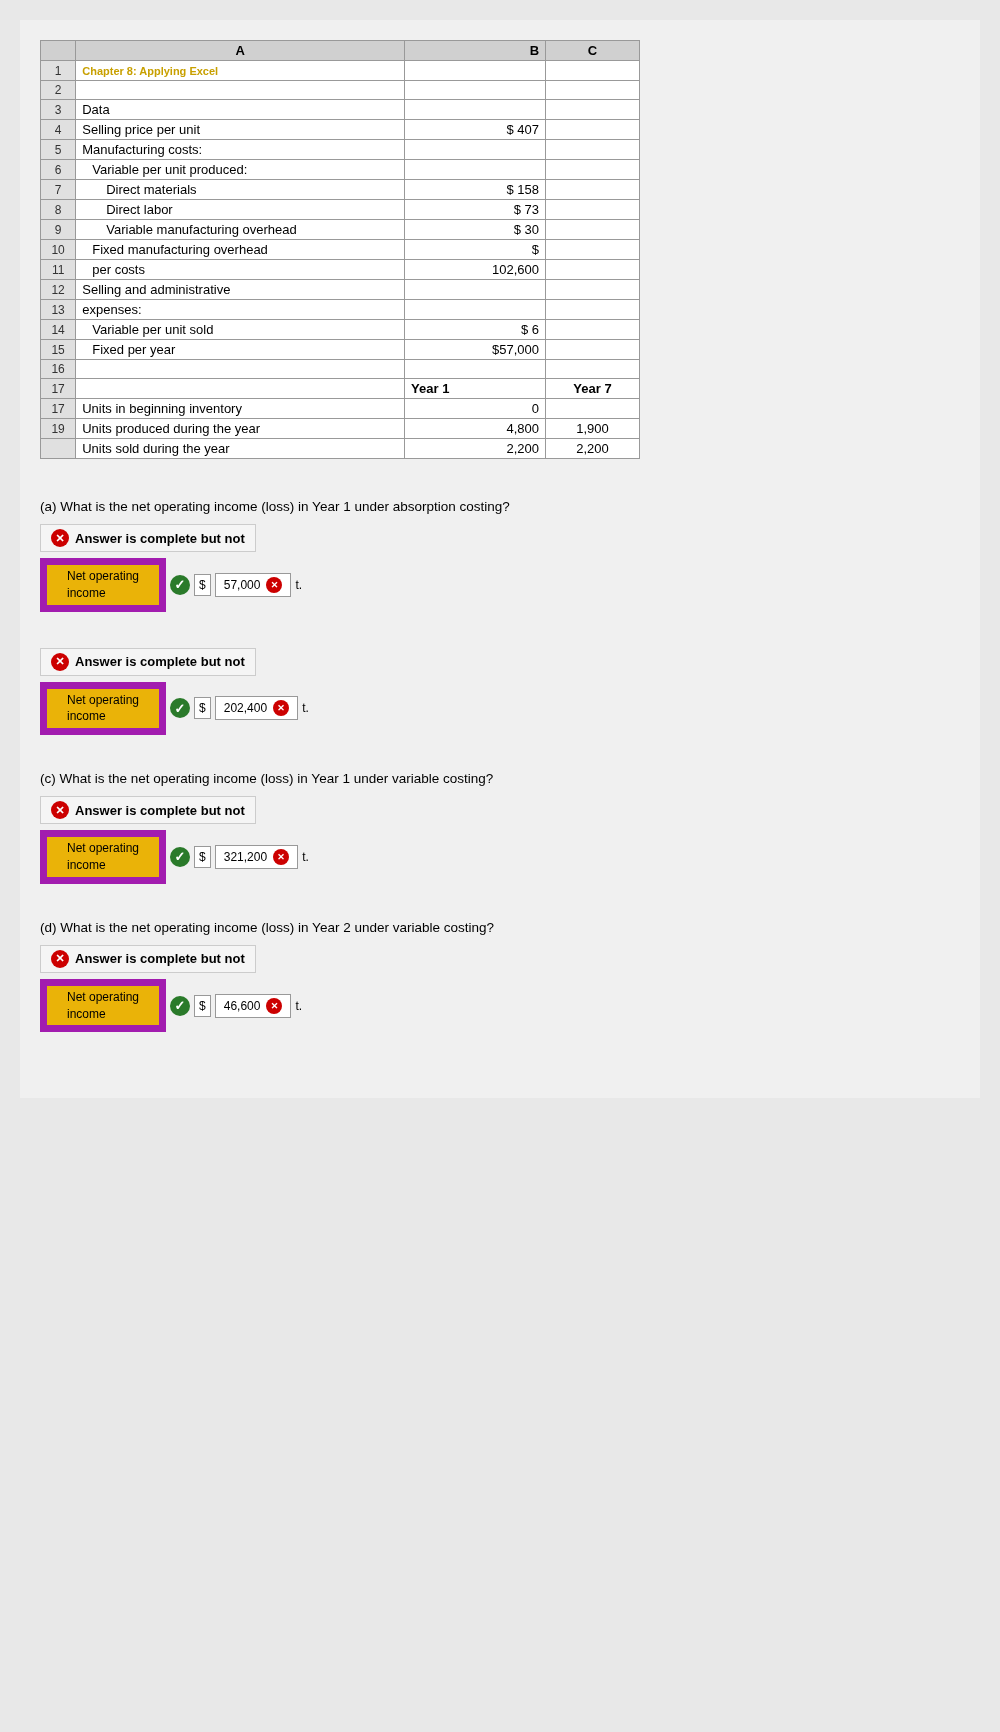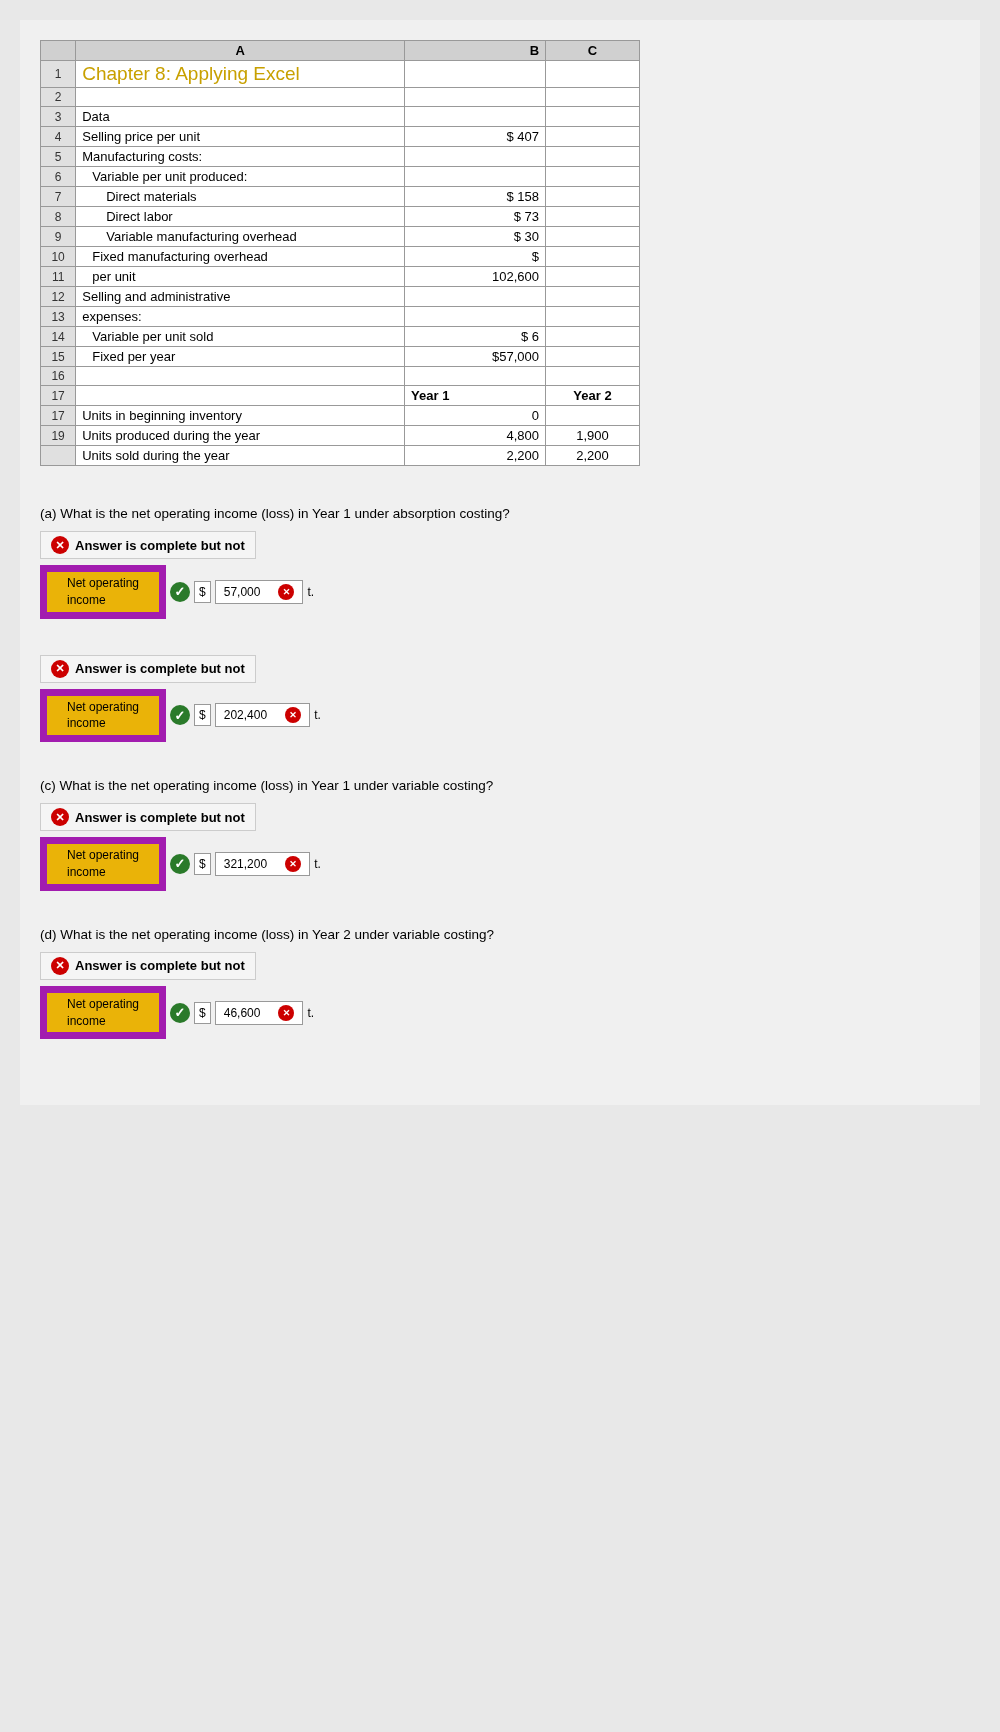--- a/index.html
+++ b/index.html
@@ -60,22 +60,22 @@
       text-align: right;
     }
 
     table.spreadsheet .col-c {
       width: 80px;
       text-align: center;
     }
 
     .chapter-title {
       color: #c8a000;
-      font-weight: normal;
-      font-size: 19px;
+      font-weight: bold;
+      font-size: 11px;
     }
 
     .indent-1 { padding-left: 16px !important; }
     .indent-2 { padding-left: 30px !important; }
 
     
     .questions-section {
       margin-top: 20px;
       padding: 10px 0;
     }
@@ -158,21 +158,21 @@
       font-size: 12px;
     }
 
     .value-cell {
       border: 1px solid #999;
       padding: 3px 8px;
       background: white;
       font-size: 12px;
       display: inline-flex;
       align-items: center;
-      gap: 18px;
+      gap: 6px;
     }
 
     .value-cell .x-icon-small {
       display: inline-flex;
       align-items: center;
       justify-content: center;
       width: 16px;
       height: 16px;
       background: #cc0000;
       border-radius: 50%;
@@ -256,21 +256,21 @@
           <td class="col-c"></td>
         </tr>
         <tr>
           <td class="row-num">10</td>
           <td class="col-a indent-1">Fixed manufacturing overhead</td>
           <td class="col-b">$</td>
           <td class="col-c"></td>
         </tr>
         <tr>
           <td class="row-num">11</td>
-          <td class="col-a indent-1">per unit</td>
+          <td class="col-a indent-1">per costs</td>
           <td class="col-b">102,600</td>
           <td class="col-c"></td>
         </tr>
         <tr>
           <td class="row-num">12</td>
           <td class="col-a">Selling and administrative</td>
           <td class="col-b"></td>
           <td class="col-c"></td>
         </tr>
         <tr>
@@ -294,21 +294,21 @@
         <tr>
           <td class="row-num">16</td>
           <td class="col-a"></td>
           <td class="col-b"></td>
           <td class="col-c"></td>
         </tr>
         <tr>
           <td class="row-num">17</td>
           <td class="col-a"></td>
           <td class="col-b" style="text-align:left; font-weight:bold;">Year 1</td>
-          <td class="col-c" style="text-align:center; font-weight:bold;">Year 2</td>
+          <td class="col-c" style="text-align:center; font-weight:bold;">Year 7</td>
         </tr>
         <tr>
           <td class="row-num">17</td>
           <td class="col-a">Units in beginning inventory</td>
           <td class="col-b">0</td>
           <td class="col-c"></td>
         </tr>
         <tr>
           <td class="row-num">19</td>
           <td class="col-a">Units produced during the year</td>

